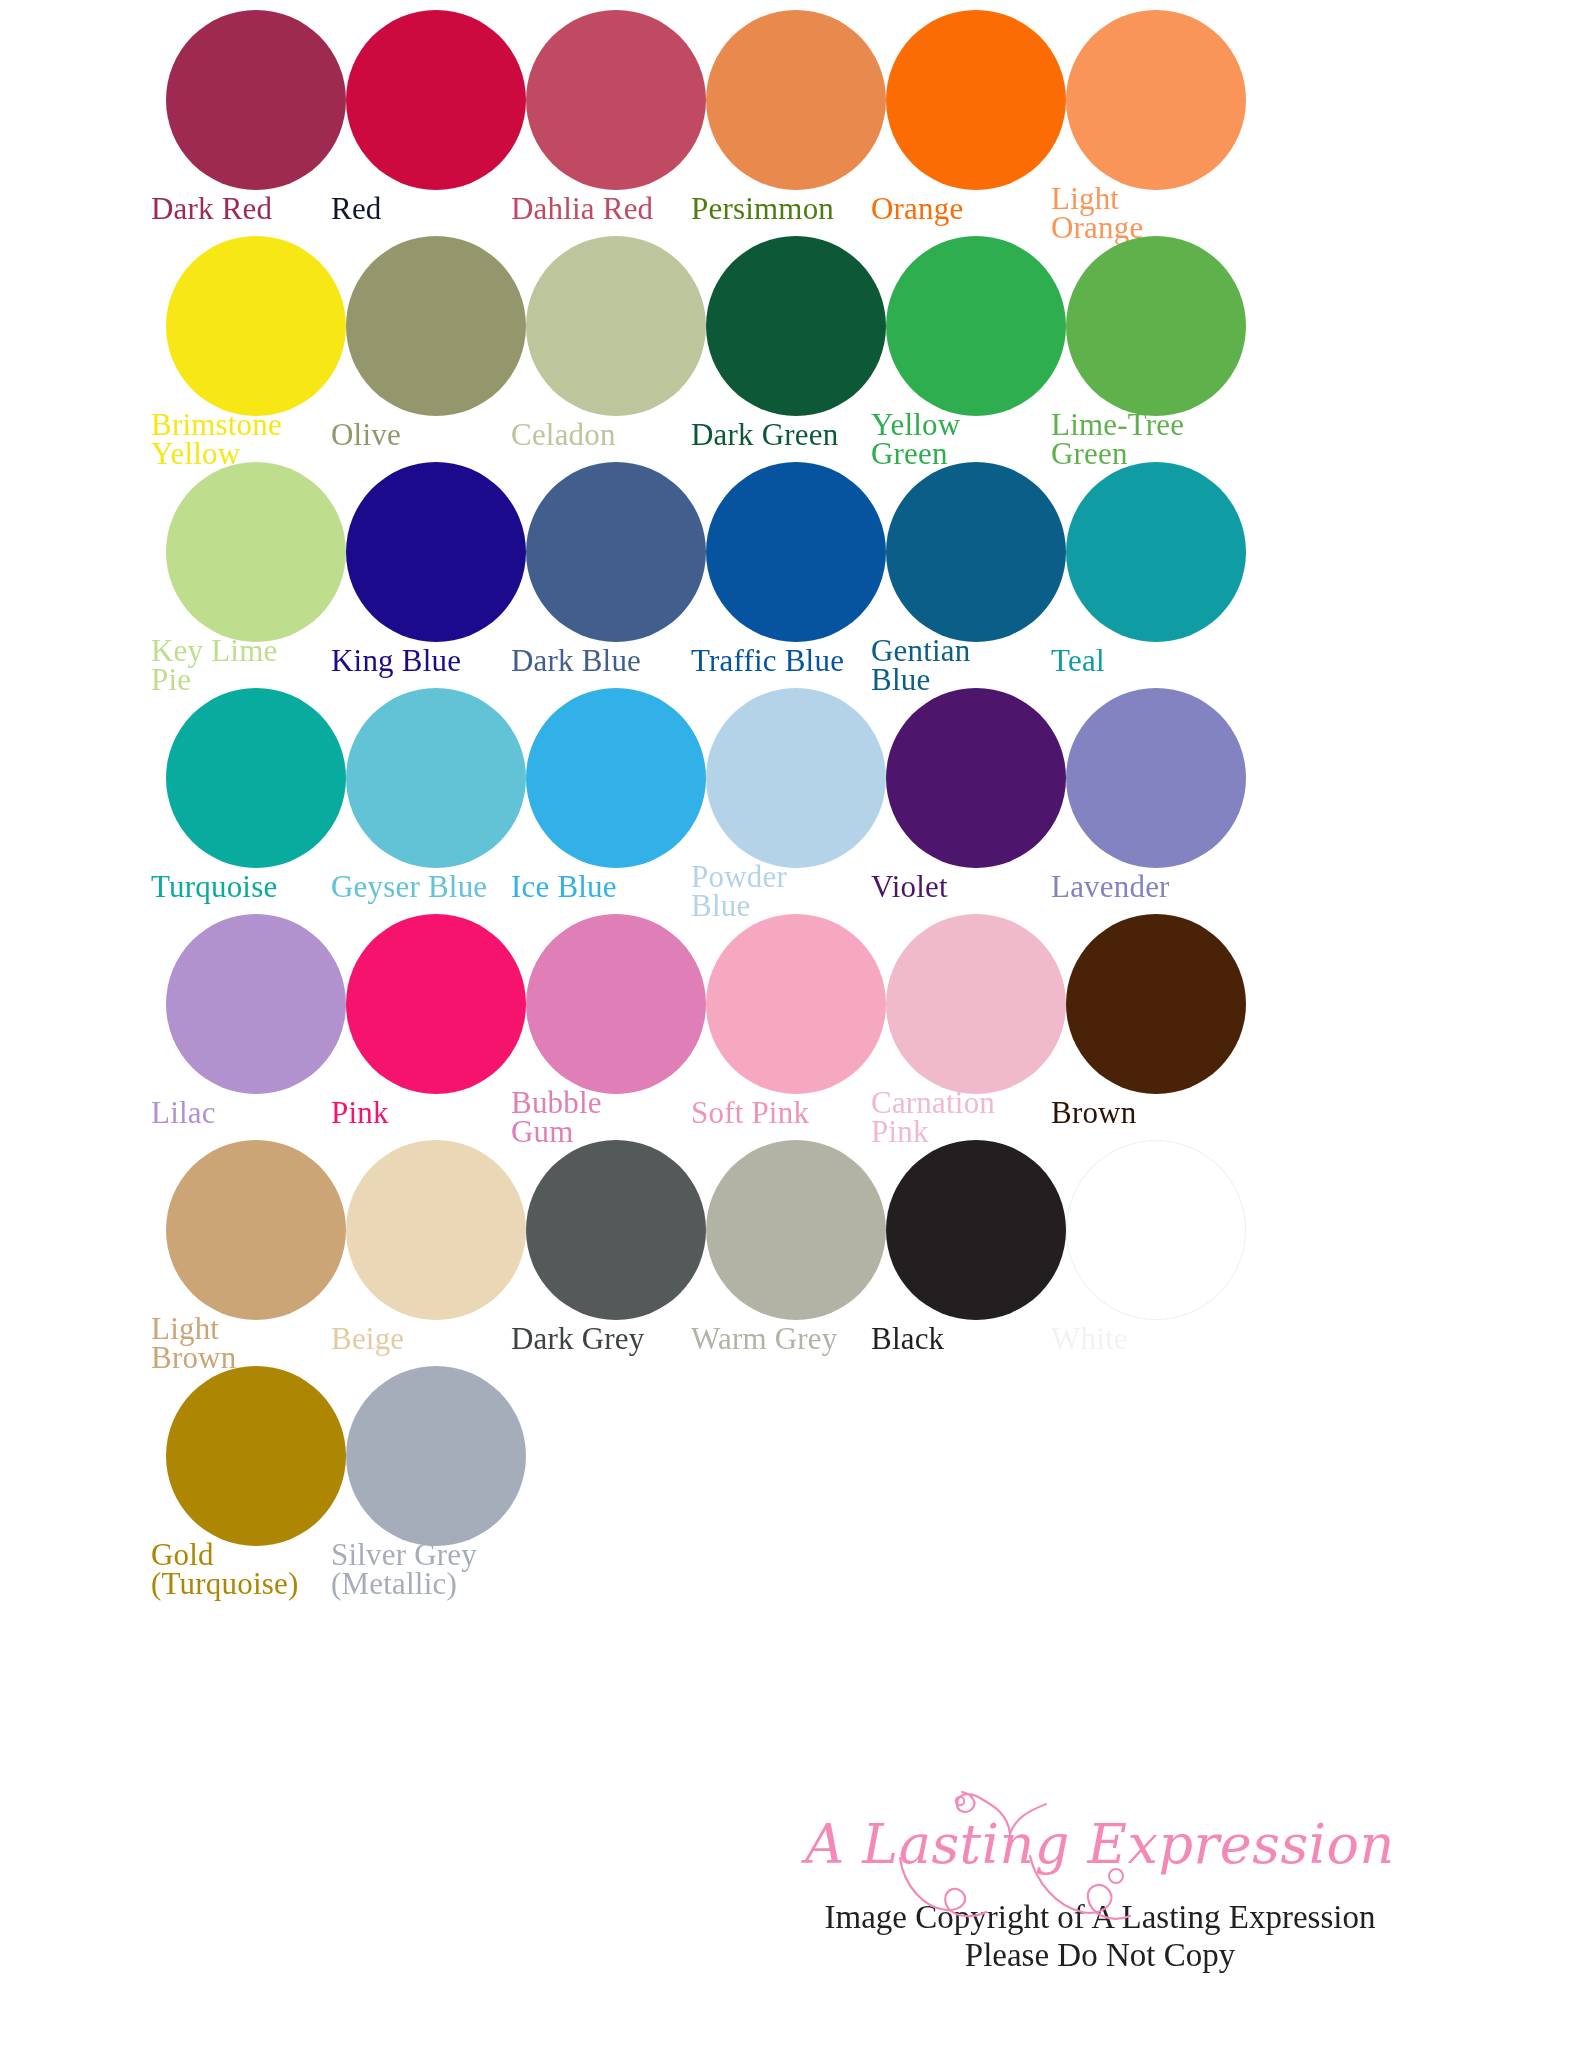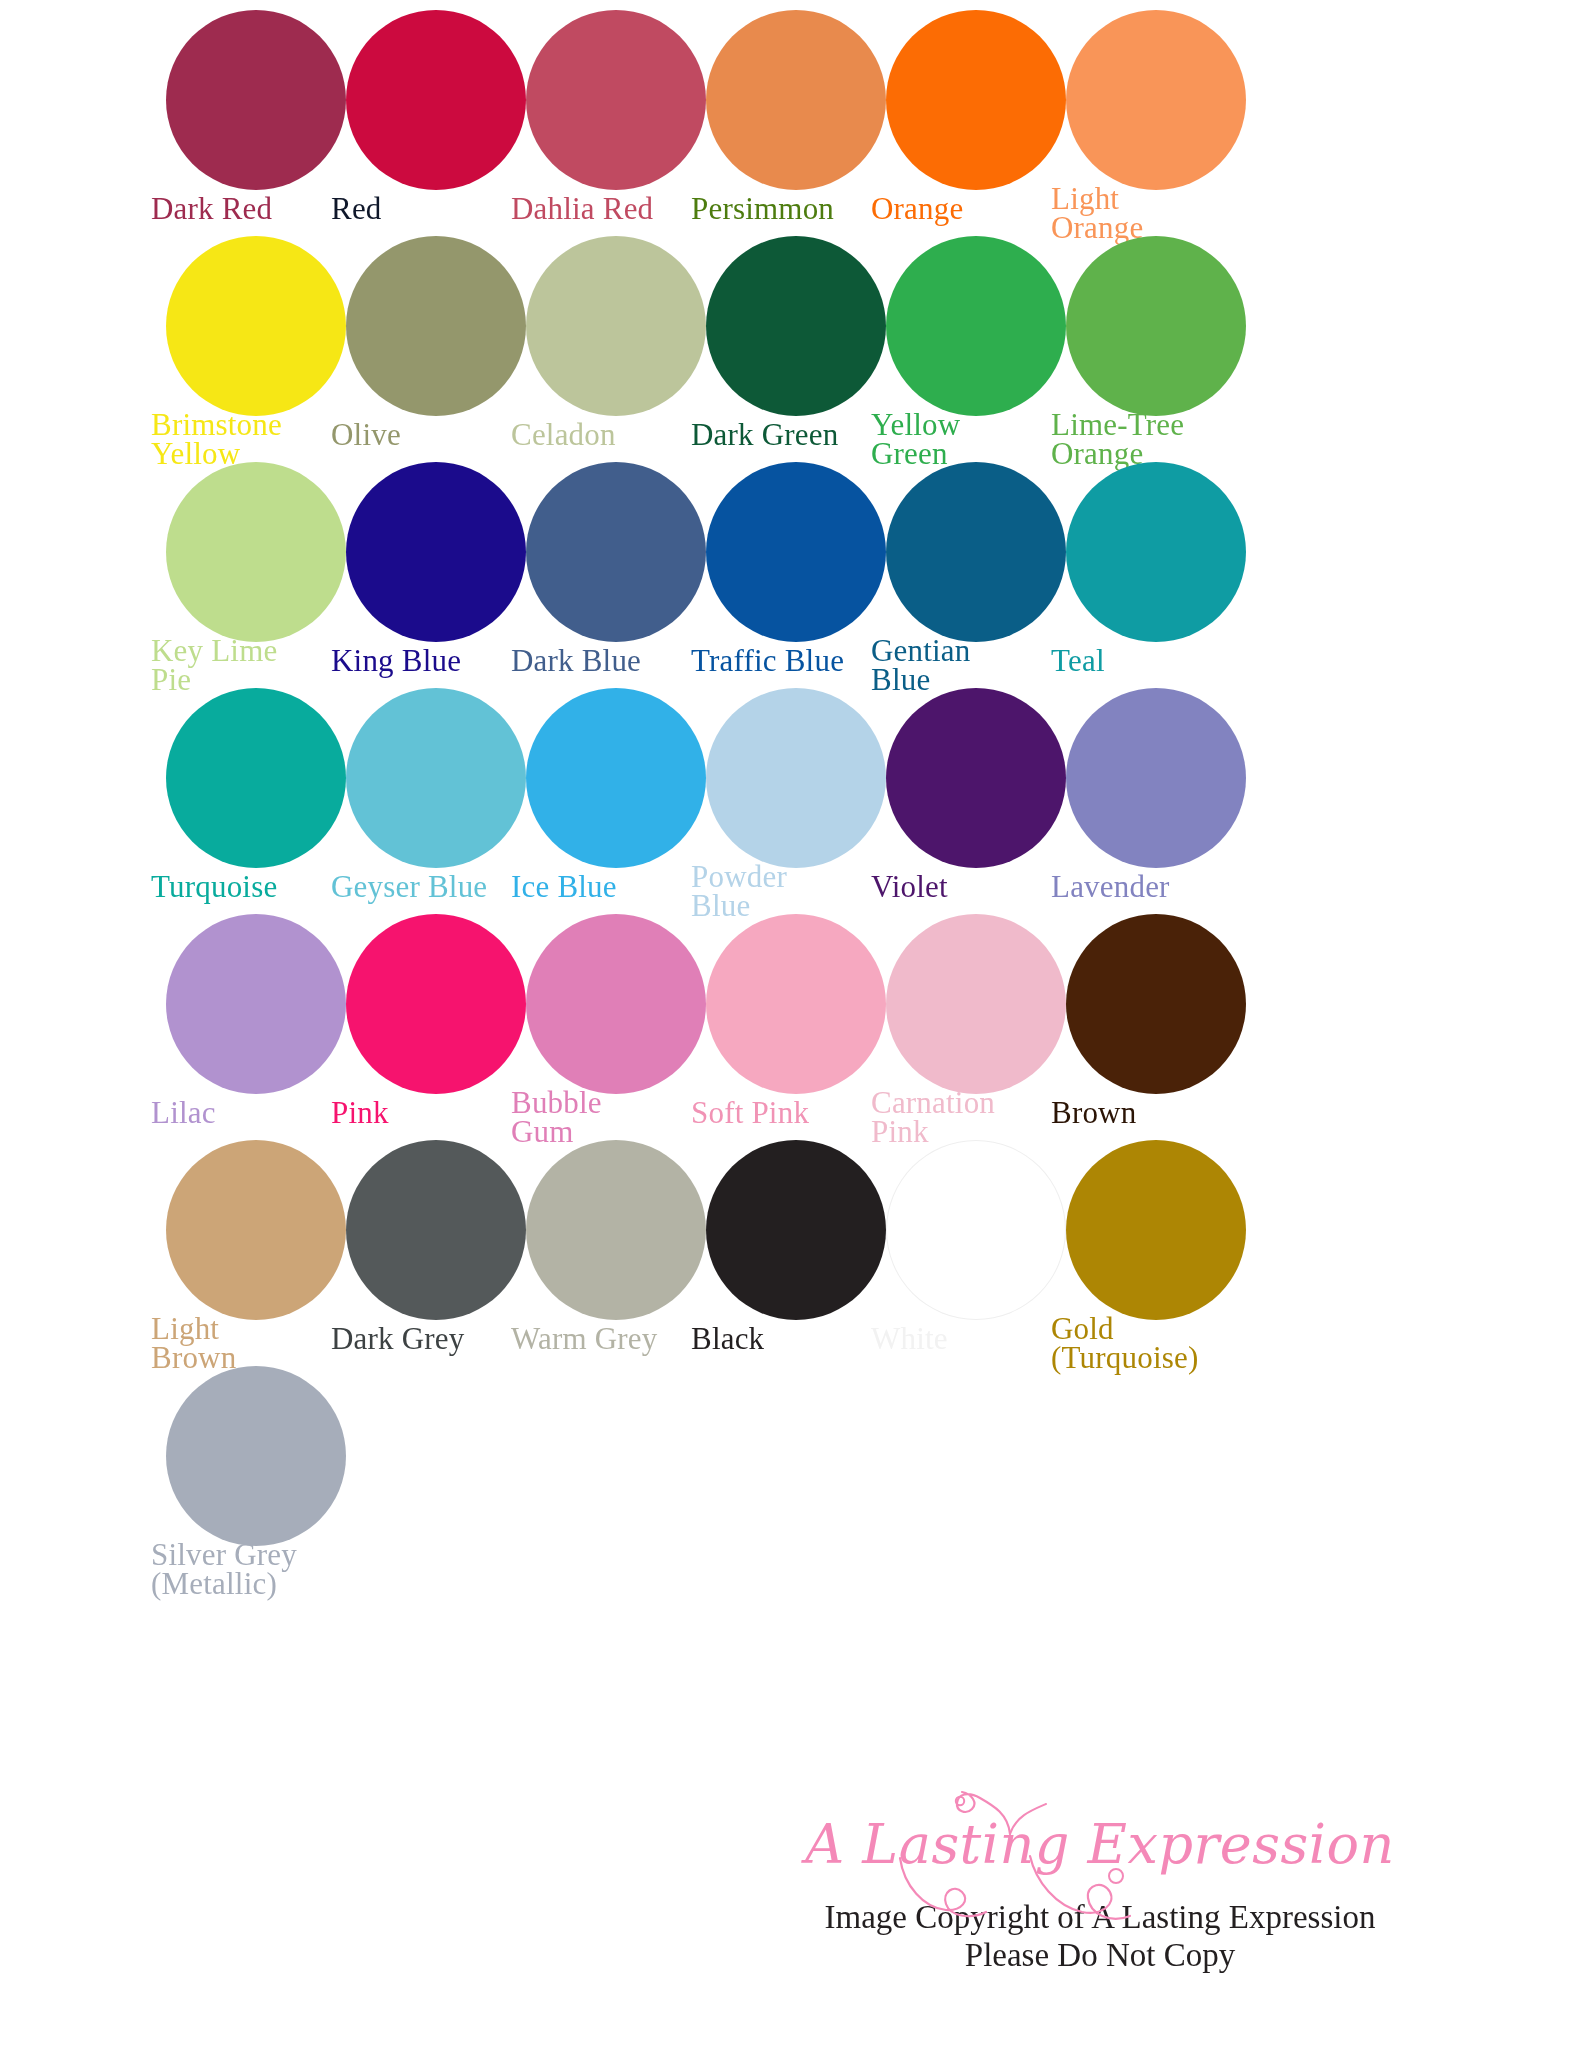--- a/index.html
+++ b/index.html
@@ -154,21 +154,21 @@
         <div class="swatch-label" style="color: rgb(13, 89, 55);">Dark Green</div>
       </div>
       <div class="swatch-cell">
         <div class="dot" style="background: rgb(46, 174, 78);"></div>
         <div class="swatch-label two-line" style="color: rgb(46, 174, 78);">Yellow
 Green</div>
       </div>
       <div class="swatch-cell">
         <div class="dot" style="background: rgb(95, 178, 75);"></div>
         <div class="swatch-label two-line" style="color: rgb(95, 178, 75);">Lime-Tree
-Orange</div>
+Green</div>
       </div>
       <div class="swatch-cell">
         <div class="dot" style="background: rgb(190, 221, 141);"></div>
         <div class="swatch-label two-line" style="color: rgb(190, 221, 141);">Key Lime
 Pie</div>
       </div>
       <div class="swatch-cell">
         <div class="dot" style="background: rgb(27, 11, 140);"></div>
         <div class="swatch-label" style="color: rgb(27, 11, 140);">King Blue</div>
       </div>
@@ -237,20 +237,24 @@
 Pink</div>
       </div>
       <div class="swatch-cell">
         <div class="dot" style="background: rgb(74, 34, 8);"></div>
         <div class="swatch-label" style="color: rgb(43, 20, 5);">Brown</div>
       </div>
       <div class="swatch-cell">
         <div class="dot" style="background: rgb(204, 165, 119);"></div>
         <div class="swatch-label two-line" style="color: rgb(204, 165, 119);">Light
 Brown</div>
+      </div>
+      <div class="swatch-cell">
+        <div class="dot" style="background: rgb(233, 215, 181);"></div>
+        <div class="swatch-label" style="color: rgb(226, 203, 162);">Beige</div>
       </div>
       <div class="swatch-cell">
         <div class="dot" style="background: rgb(84, 89, 90);"></div>
         <div class="swatch-label" style="color: rgb(61, 66, 67);">Dark Grey</div>
       </div>
       <div class="swatch-cell">
         <div class="dot" style="background: rgb(179, 179, 165);"></div>
         <div class="swatch-label" style="color: rgb(179, 179, 165);">Warm Grey</div>
       </div>
       <div class="swatch-cell">

